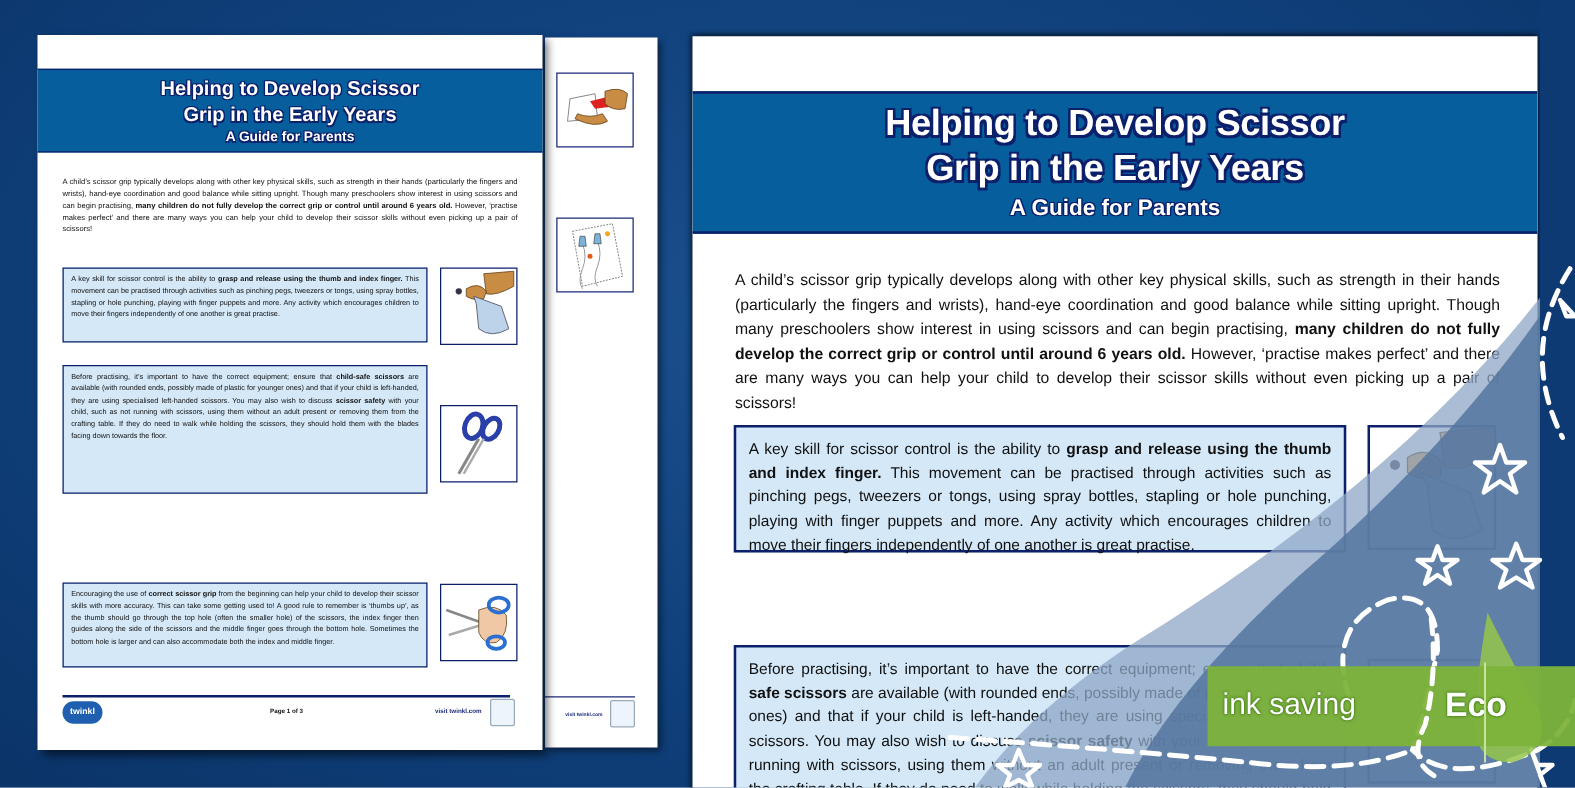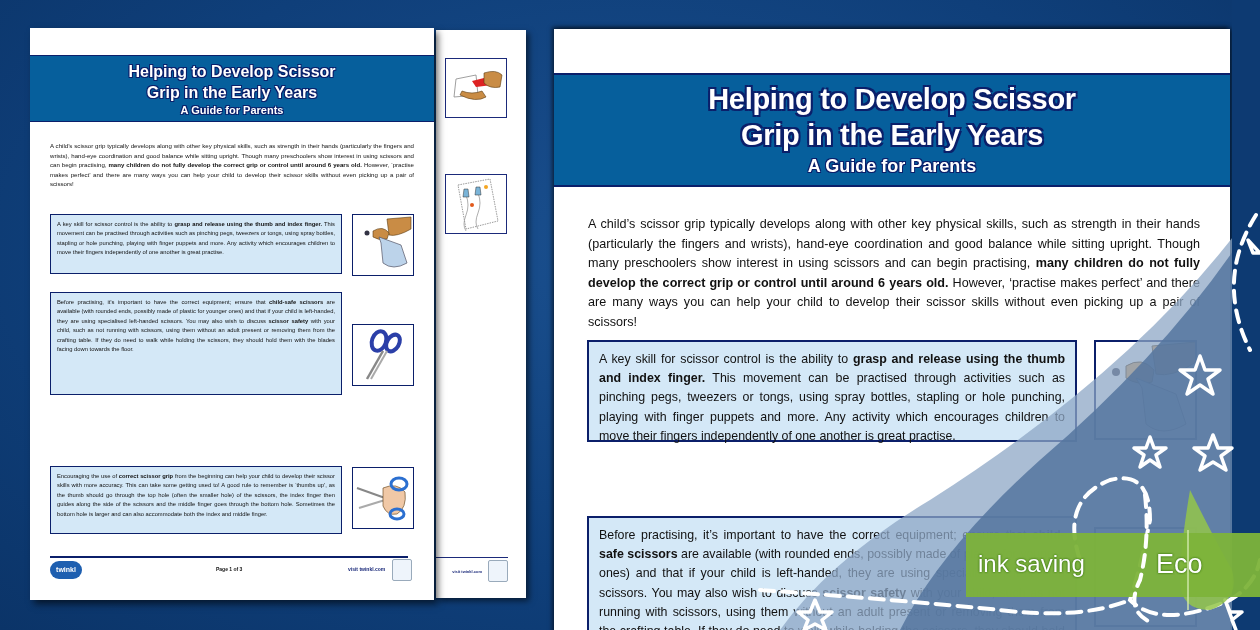--- a/index.html
+++ b/index.html
@@ -132,21 +132,21 @@
     background: #7db33a; opacity: 0.95;
   }
   .eco-ink {
     position: absolute; left: 978px; top: 540px;
     color: #fff; font-size: 24px; line-height: 48px;
     text-shadow: 0 0 2px #3f7a12, 0 0 2px #3f7a12;
     pointer-events: auto;
   }
   .eco-word {
     position: absolute; left: 1156px; top: 546px;
-    color: #fff; font-size: 27px; font-weight: normal; line-height: 36px;
+    color: #fff; font-size: 27px; font-weight: bold; line-height: 36px;
     text-shadow: 0 0 2px #3f7a12, 0 0 2px #3f7a12;
     pointer-events: auto;
   }
 </style>
 </head>
 <body>
 
 <div class="bg-grad"></div>
 
 <div class="page-back">

